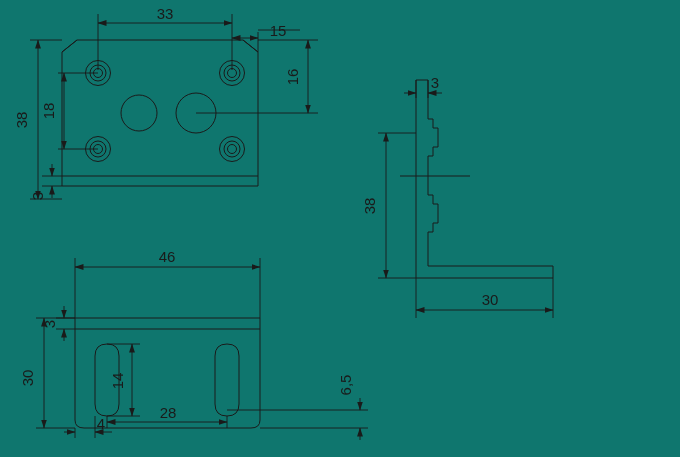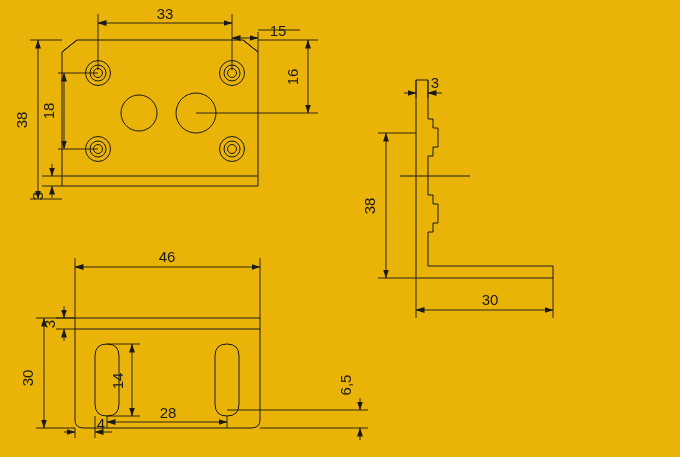--- a/index.html
+++ b/index.html
@@ -1,18 +1,18 @@
 <!DOCTYPE html>
 <html><head>
 <meta charset="utf-8">
 <style>
   html,body{margin:0;padding:0;background:#ffffff;}
   body{width:680px;height:457px;overflow:hidden;
        font-family:"Liberation Sans", sans-serif;}
-  #drawing-root{position:relative;width:680px;height:457px;background:#eab308;}
+  #drawing-root{position:relative;width:680px;height:457px;background:#0f766e;}
   svg{display:block;}
   .dimtext{font-family:"Liberation Sans", sans-serif;font-size:15px;fill:#1a1a1a;}
 </style>
 </head>
 <body>
 
 <div id="drawing-root">
 
   <svg width="680" height="457" viewBox="0 0 680 457">
 

